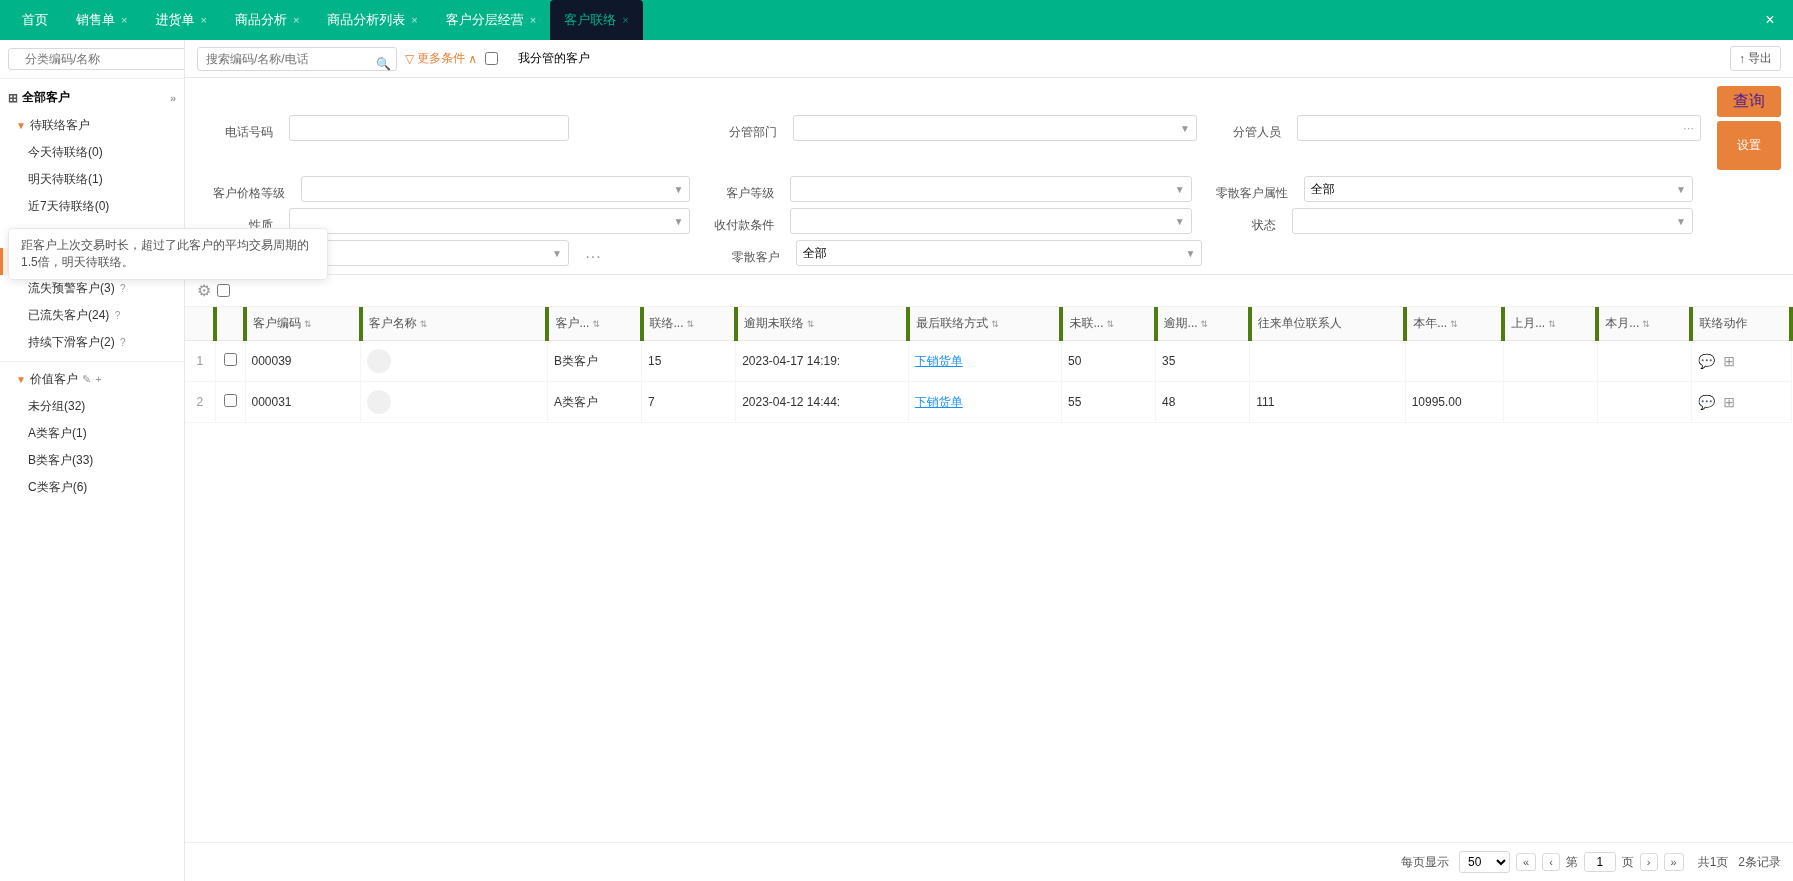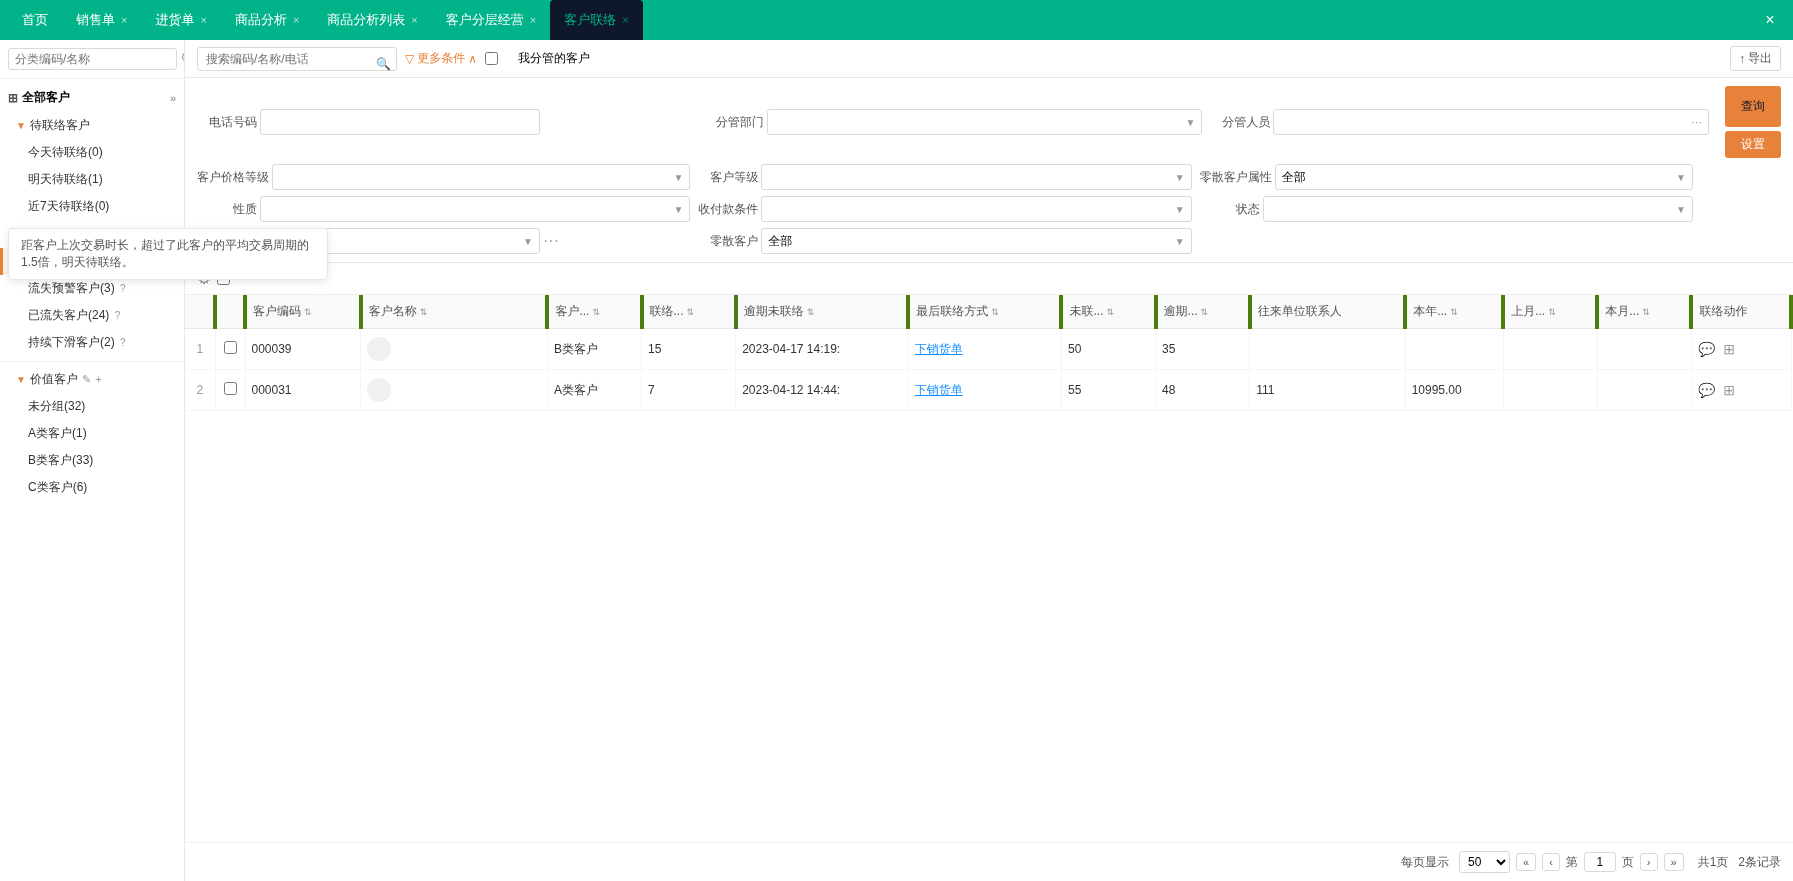--- a/index.html
+++ b/index.html
@@ -67,21 +67,21 @@
     .sidebar-search {
       padding: 8px;
       display: flex;
       align-items: center;
       border-bottom: 1px solid #f0f0f0;
     }
     .sidebar-search input {
       flex: 1;
       border: 1px solid #d9d9d9;
       border-radius: 3px;
-      padding: 3px 6px;
+      padding: 3px 16px;
       font-size: 12px;
       outline: none;
     }
     .sidebar-search-icon {
       margin-left: 4px;
       color: #999;
       cursor: pointer;
     }
     .sidebar-body {
       flex: 1;
@@ -228,23 +228,24 @@
     }
     .filter-row {
       display: flex;
       align-items: center;
       gap: 8px;
       margin-bottom: 6px;
     }
     .filter-row:last-child { margin-bottom: 0; }
     .filter-field {
       display: flex;
-      align-items: center;
-      gap: 3px;
+      align-items: flex-end;
+      gap: 16px;
       flex: 1;
+      margin-left: 16px;
     }
     .filter-label {
       white-space: nowrap;
       color: #555;
       font-size: 12px;
       min-width: 60px;
       text-align: right;
     }
     .filter-select {
       flex: 1;
@@ -264,33 +265,33 @@
       flex: 1;
       border: 1px solid #d9d9d9;
       border-radius: 3px;
       padding: 3px 6px;
       font-size: 12px;
       outline: none;
       min-height: 26px;
     }
     .btn-query {
       background: #e8823a;
-      color: #0f172a;
+      color: #4c1d95;
       border: none;
       border-radius: 3px;
-      padding: 12px 16px;
-      cursor: pointer;
-      font-size: 12px;
+      padding: 5px 16px;
+      cursor: pointer;
+      font-size: 16px;
     }
     .btn-settings {
       background: #e8823a;
       color: white;
       border: none;
       border-radius: 3px;
-      padding: 5px 16px;
+      padding: 16px 16px;
       cursor: pointer;
       font-size: 12px;
     }
     .filter-actions {
       display: flex;
       flex-direction: column;
       gap: 4px;
       padding-left: 8px;
     }
 

